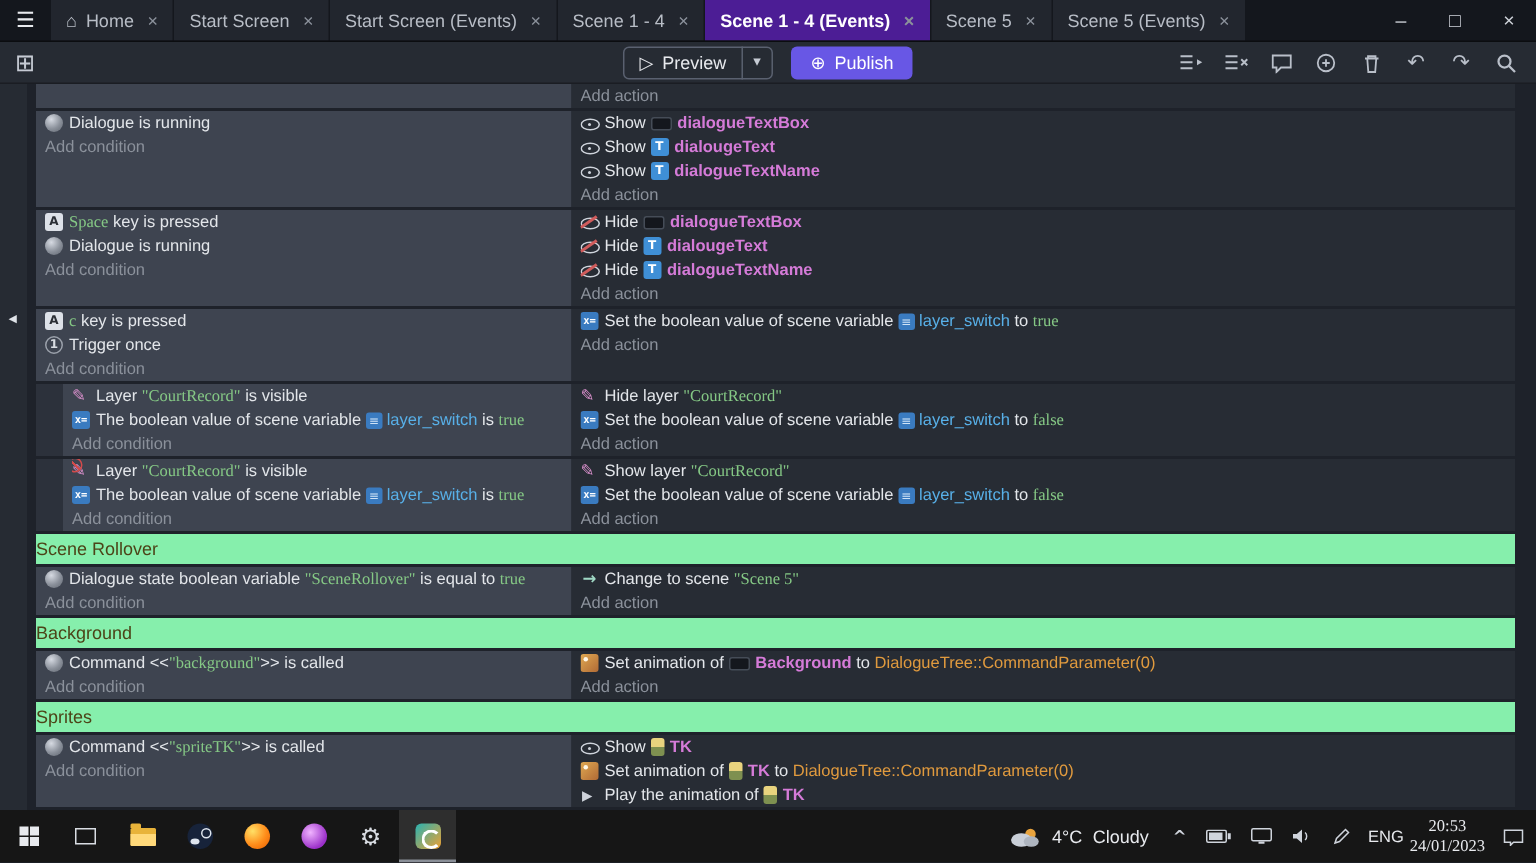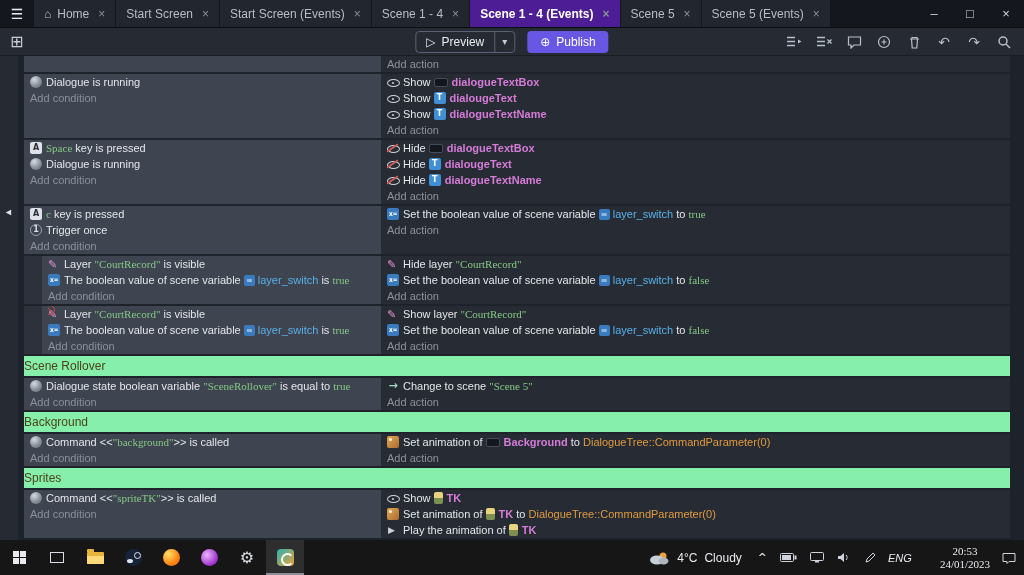--- a/index.html
+++ b/index.html
@@ -91,21 +91,21 @@
   .ffox-ic { width:17px; height:17px; border-radius:50%; background:radial-gradient(circle at 32% 30%,#ffe066,#ff8c1a 55%,#e55c00); }
   .purp-ic { width:17px; height:17px; border-radius:50%; background:radial-gradient(circle at 35% 35%,#f0b3ff,#9b30c9 70%); }
   .gear-ic { font-size:16px; color:#d9dde3; }
   .gd-ic { width:17px; height:17px; border-radius:4px; background:linear-gradient(135deg,#29b2b2,#f0a030); position:relative; }
   .gd-ic::before { content:""; position:absolute; left:4px; top:4px; width:9px; height:9px; border:2px solid #fff; border-right-color:transparent; border-radius:50%; }
   .tb-spacer { flex:1; }
   .weather { display:flex; align-items:center; gap:7px; font-size:12px; margin-right:16px; cursor:pointer; }
   .tray { display:flex; align-items:center; gap:13px; margin-right:12px; }
   .tray > span { display:flex; align-items:center; cursor:pointer; }
   .chev { font:bold 11px/11px "DejaVu Sans",sans-serif; color:#cfd4dc; }
-  .lang { font-size:11px; margin-right:28px; cursor:pointer;font-style:italic; }
+  .lang { font-size:11px; margin-right:4px; cursor:pointer; }
   .clock { text-align:center; font-size:11px; line-height:13px; margin-right:12px; cursor:pointer;font-family:Liberation Serif, serif; }
   .notif { margin-right:8px; display:flex; cursor:pointer; }
 </style>
 </head>
 <body>
 
 <div class="window">
 
   <header class="tabbar">
     <span class="hamburger">☰</span>

